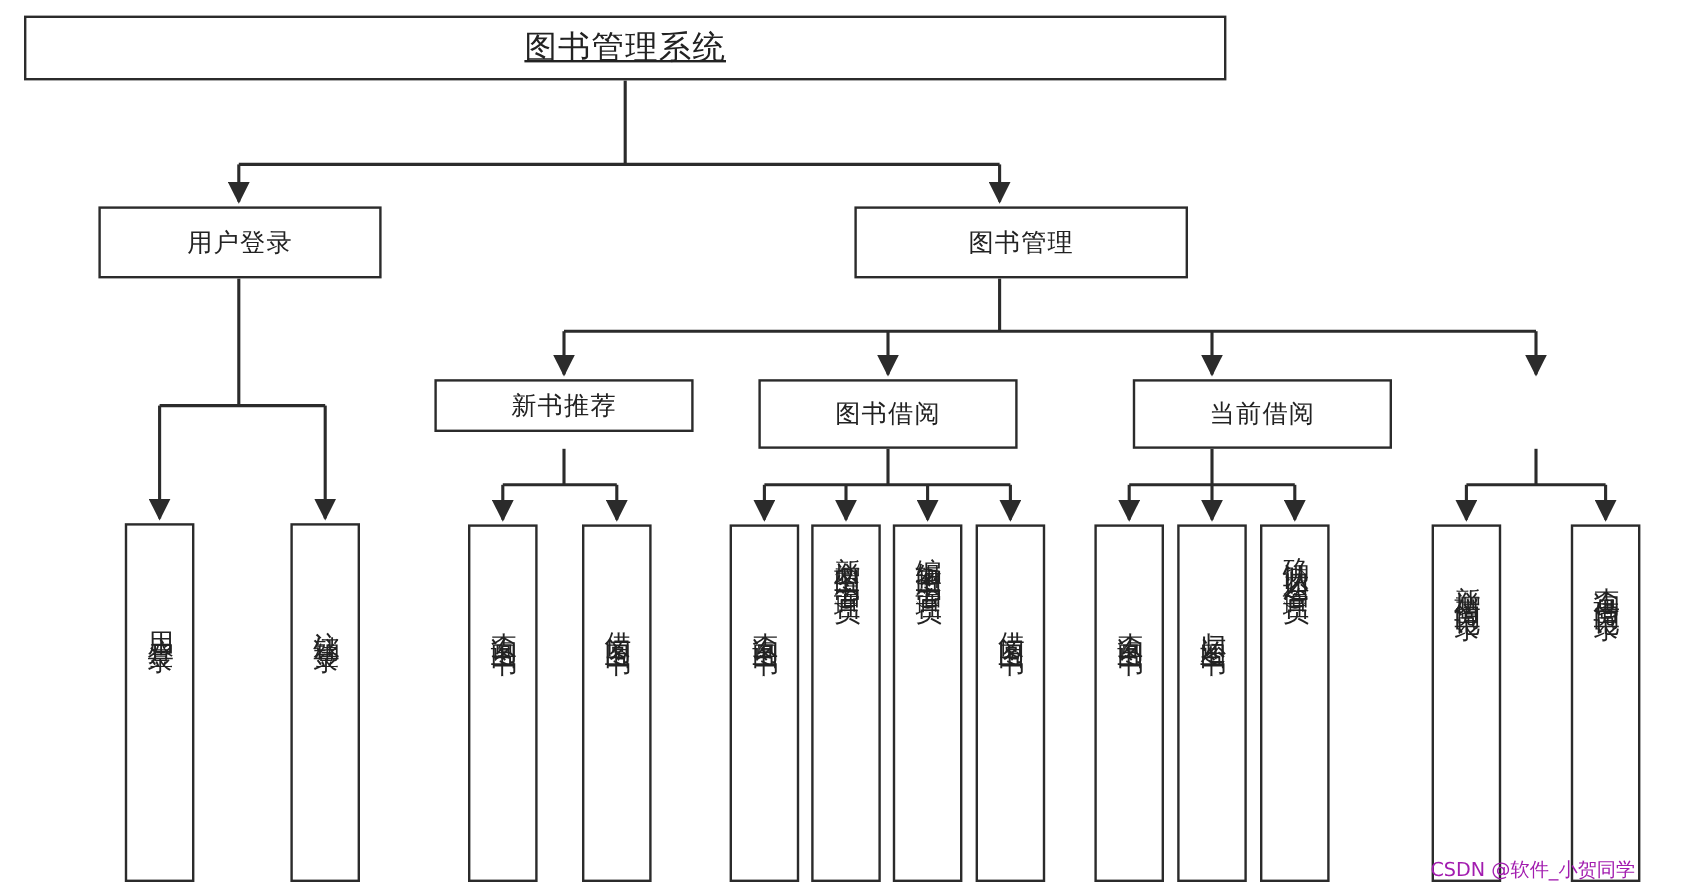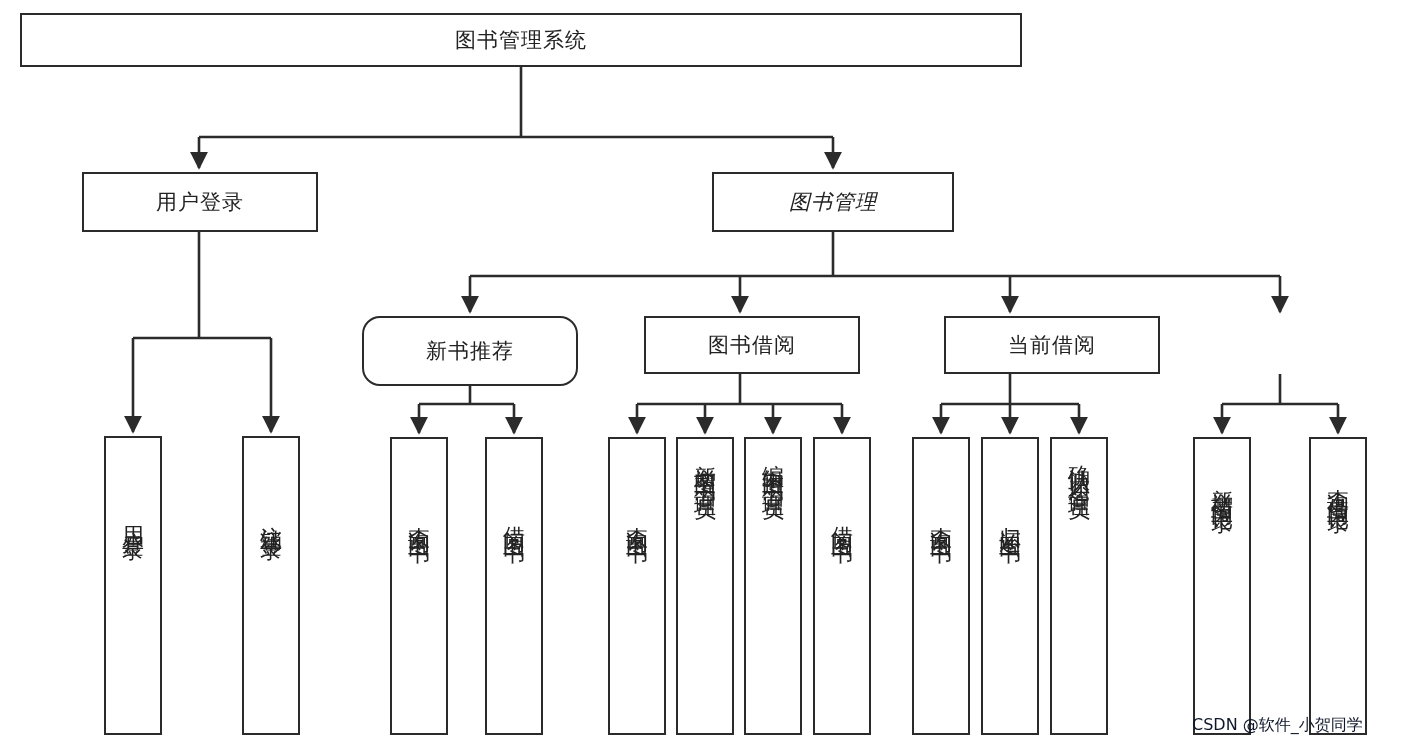--- a/index.html
+++ b/index.html
@@ -40,36 +40,37 @@
     color: #222222;
     line-height: 1.18;
     text-align: center;
     white-space: pre-line;
   }
   .node.horiz .label {
     font-size: 21px;
     letter-spacing: 1px;
   }
   .node.root .label {
-    font-size: 21px;
+    font-size: 27px;
     letter-spacing: 1px;
+    text-decoration: underline;
   }
   .node.vert {
     align-items: flex-start;
     padding-top: 14px;
   }
   .node.vert .label {
     writing-mode: vertical-rl;
     text-orientation: upright;
     font-size: 22px;
     letter-spacing: 5px;
   }
   .watermark {
     position: absolute;
-    color: #0f172a;
+    color: #a21caf;
     font-size: 16px;
     white-space: nowrap;
     z-index: 5;
     font-family: "DejaVu Sans", "Liberation Sans", sans-serif;
   }
 </style>
 </head>
 <body>
 
 <div id="canvas">
@@ -125,29 +126,29 @@
   </svg>
 
   <div class="node root horiz" style="left:20px; top:13px; width:1002px; height:54px;">
     <span class="label">图书管理系统</span>
   </div>
 
   <div class="node horiz" style="left:82px; top:172px; width:236px; height:60px;">
     <span class="label">用户登录</span>
   </div>
 
-  <div class="node horiz" style="left:712px; top:172px; width:242px; height:60px;font-style:italic;">
+  <div class="node horiz" style="left:712px; top:172px; width:278px; height:60px;">
     <span class="label">图书管理</span>
   </div>
 
-  <div class="node horiz" style="left:362px; top:316px; width:216px; height:70px;border-radius:18px;">
+  <div class="node horiz" style="left:362px; top:316px; width:216px; height:44px;">
     <span class="label">新书推荐</span>
   </div>
 
-  <div class="node horiz" style="left:632px; top:316px; width:216px; height:58px;margin-left:12px;">
+  <div class="node horiz" style="left:632px; top:316px; width:216px; height:58px;">
     <span class="label">图书借阅</span>
   </div>
 
   <div class="node horiz" style="left:902px; top:316px; width:216px; height:58px;margin-left:42px;">
     <span class="label">当前借阅</span>
   </div>
 
 
   <div class="node vert" style="left:104px; top:436px; width:58px; height:299px; padding-top:70px;">
     <span class="label">用户登录</span>

